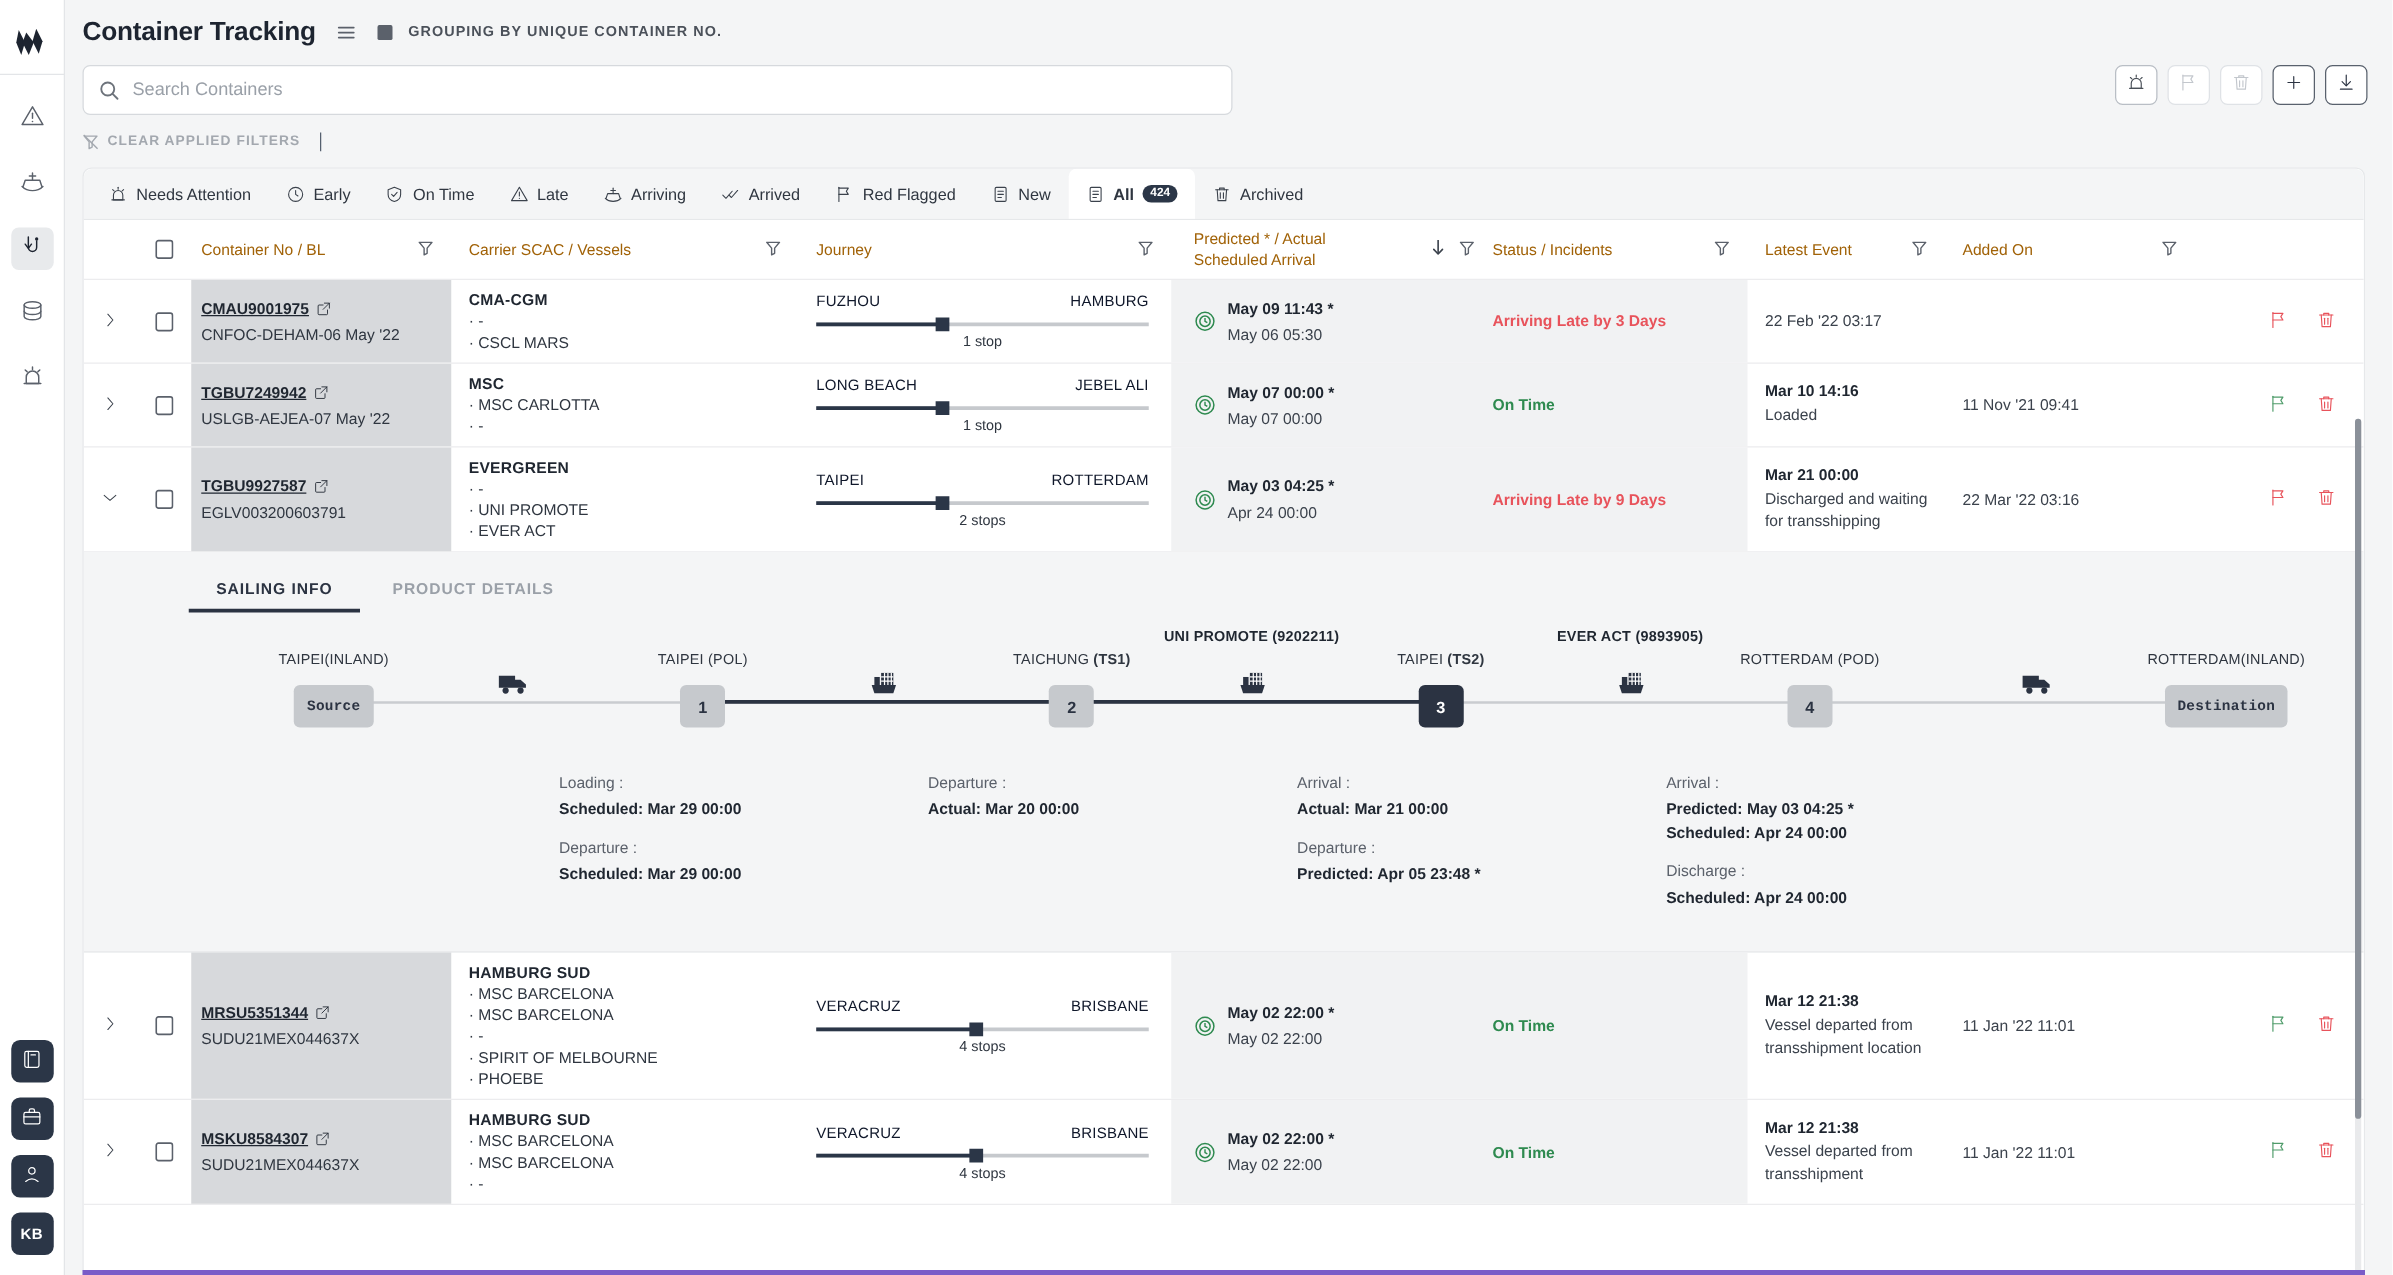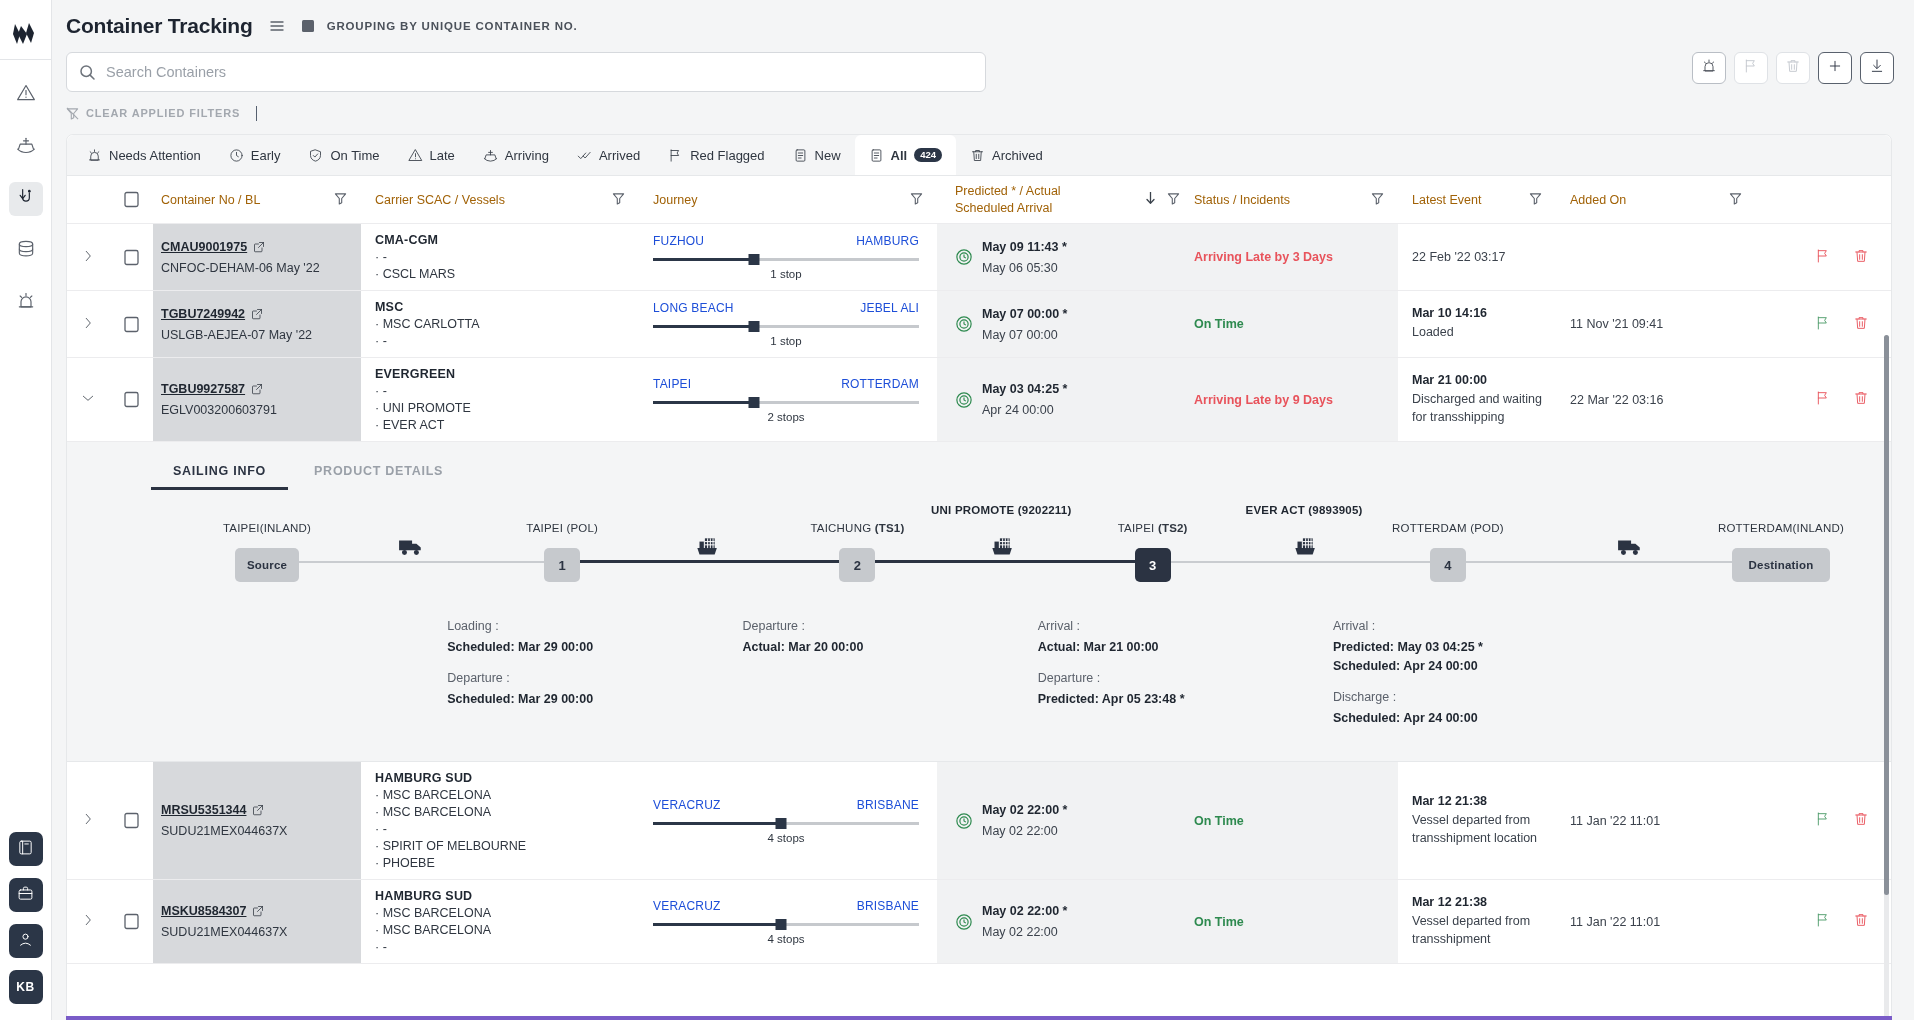--- a/index.html
+++ b/index.html
@@ -188,21 +188,21 @@
   .cont-no {
     display: flex; align-items: center; gap: 6px;
     font-size: 12.5px; font-weight: bold; color: #1f2630;
     text-decoration: underline; cursor: pointer;
   }
   .cont-bl { font-size: 12.5px; color: #2f3640; margin-top: 7px; }
 
   .carrier-name { font-size: 12.5px; font-weight: bold; color: #1f2630; letter-spacing: .2px; }
   .vessel { font-size: 12.5px; color: #2f3640; }
 
-  .jour-ports { display: flex; justify-content: space-between; font-size: 12px; color: #1d4ed8; letter-spacing: .2px; }
+  .jour-ports { display: flex; justify-content: space-between; font-size: 12px; color: #0f172a; letter-spacing: .2px; }
   .jour-bar { position: relative; height: 12px; margin-top: 6px; }
   .jour-bar .track { position: absolute; left: 0; right: 0; top: 4px; height: 3px; background: #c6c9cd; }
   .jour-bar .prog  { position: absolute; left: 0; top: 4px; height: 3px; background: #2b3647; }
   .jour-bar .knob  { position: absolute; top: 0; width: 11px; height: 11px; background: #2b3647; transform: translateX(-50%); }
   .jour-stops { text-align: center; font-size: 11.5px; color: #2f3640; margin-top: 2px; }
 
   .eta-txt { display: flex; flex-direction: column; gap: 7px; }
   .eta-pred { font-size: 12.5px; font-weight: bold; color: #1f2630; }
   .eta-sched { font-size: 12.5px; color: #3b424c; }
 
@@ -237,21 +237,21 @@
   .node {
     position: absolute; top: 26px; transform: translateX(-50%);
     width: 36px; height: 34px; border-radius: 5px;
     display: flex; align-items: center; justify-content: center;
     font-size: 13px; font-weight: bold; cursor: pointer;
   }
   .node.grey { background: #c6c9cd; color: #2b3342; }
   .node.dark { background: #2b3342; color: #ffffff; }
   .node.term {
     width: 64px; font-size: 11.5px; letter-spacing: .2px;
-    background: #c6c9cd; color: #2b3342;
+    background: #c6c9cd; color: #2b3342; font-family: Liberation Mono, monospace;
   }
   .node.term.wide { width: 98px; }
   .node-label {
     position: absolute; top: 0; transform: translateX(-50%);
     font-size: 11.5px; color: #2f3640; white-space: nowrap; letter-spacing: .2px;
   }
   .node-label b { font-weight: bold; }
   .leg-ico {
     position: absolute; top: 12px; transform: translateX(-50%);
     color: #2b3342;

